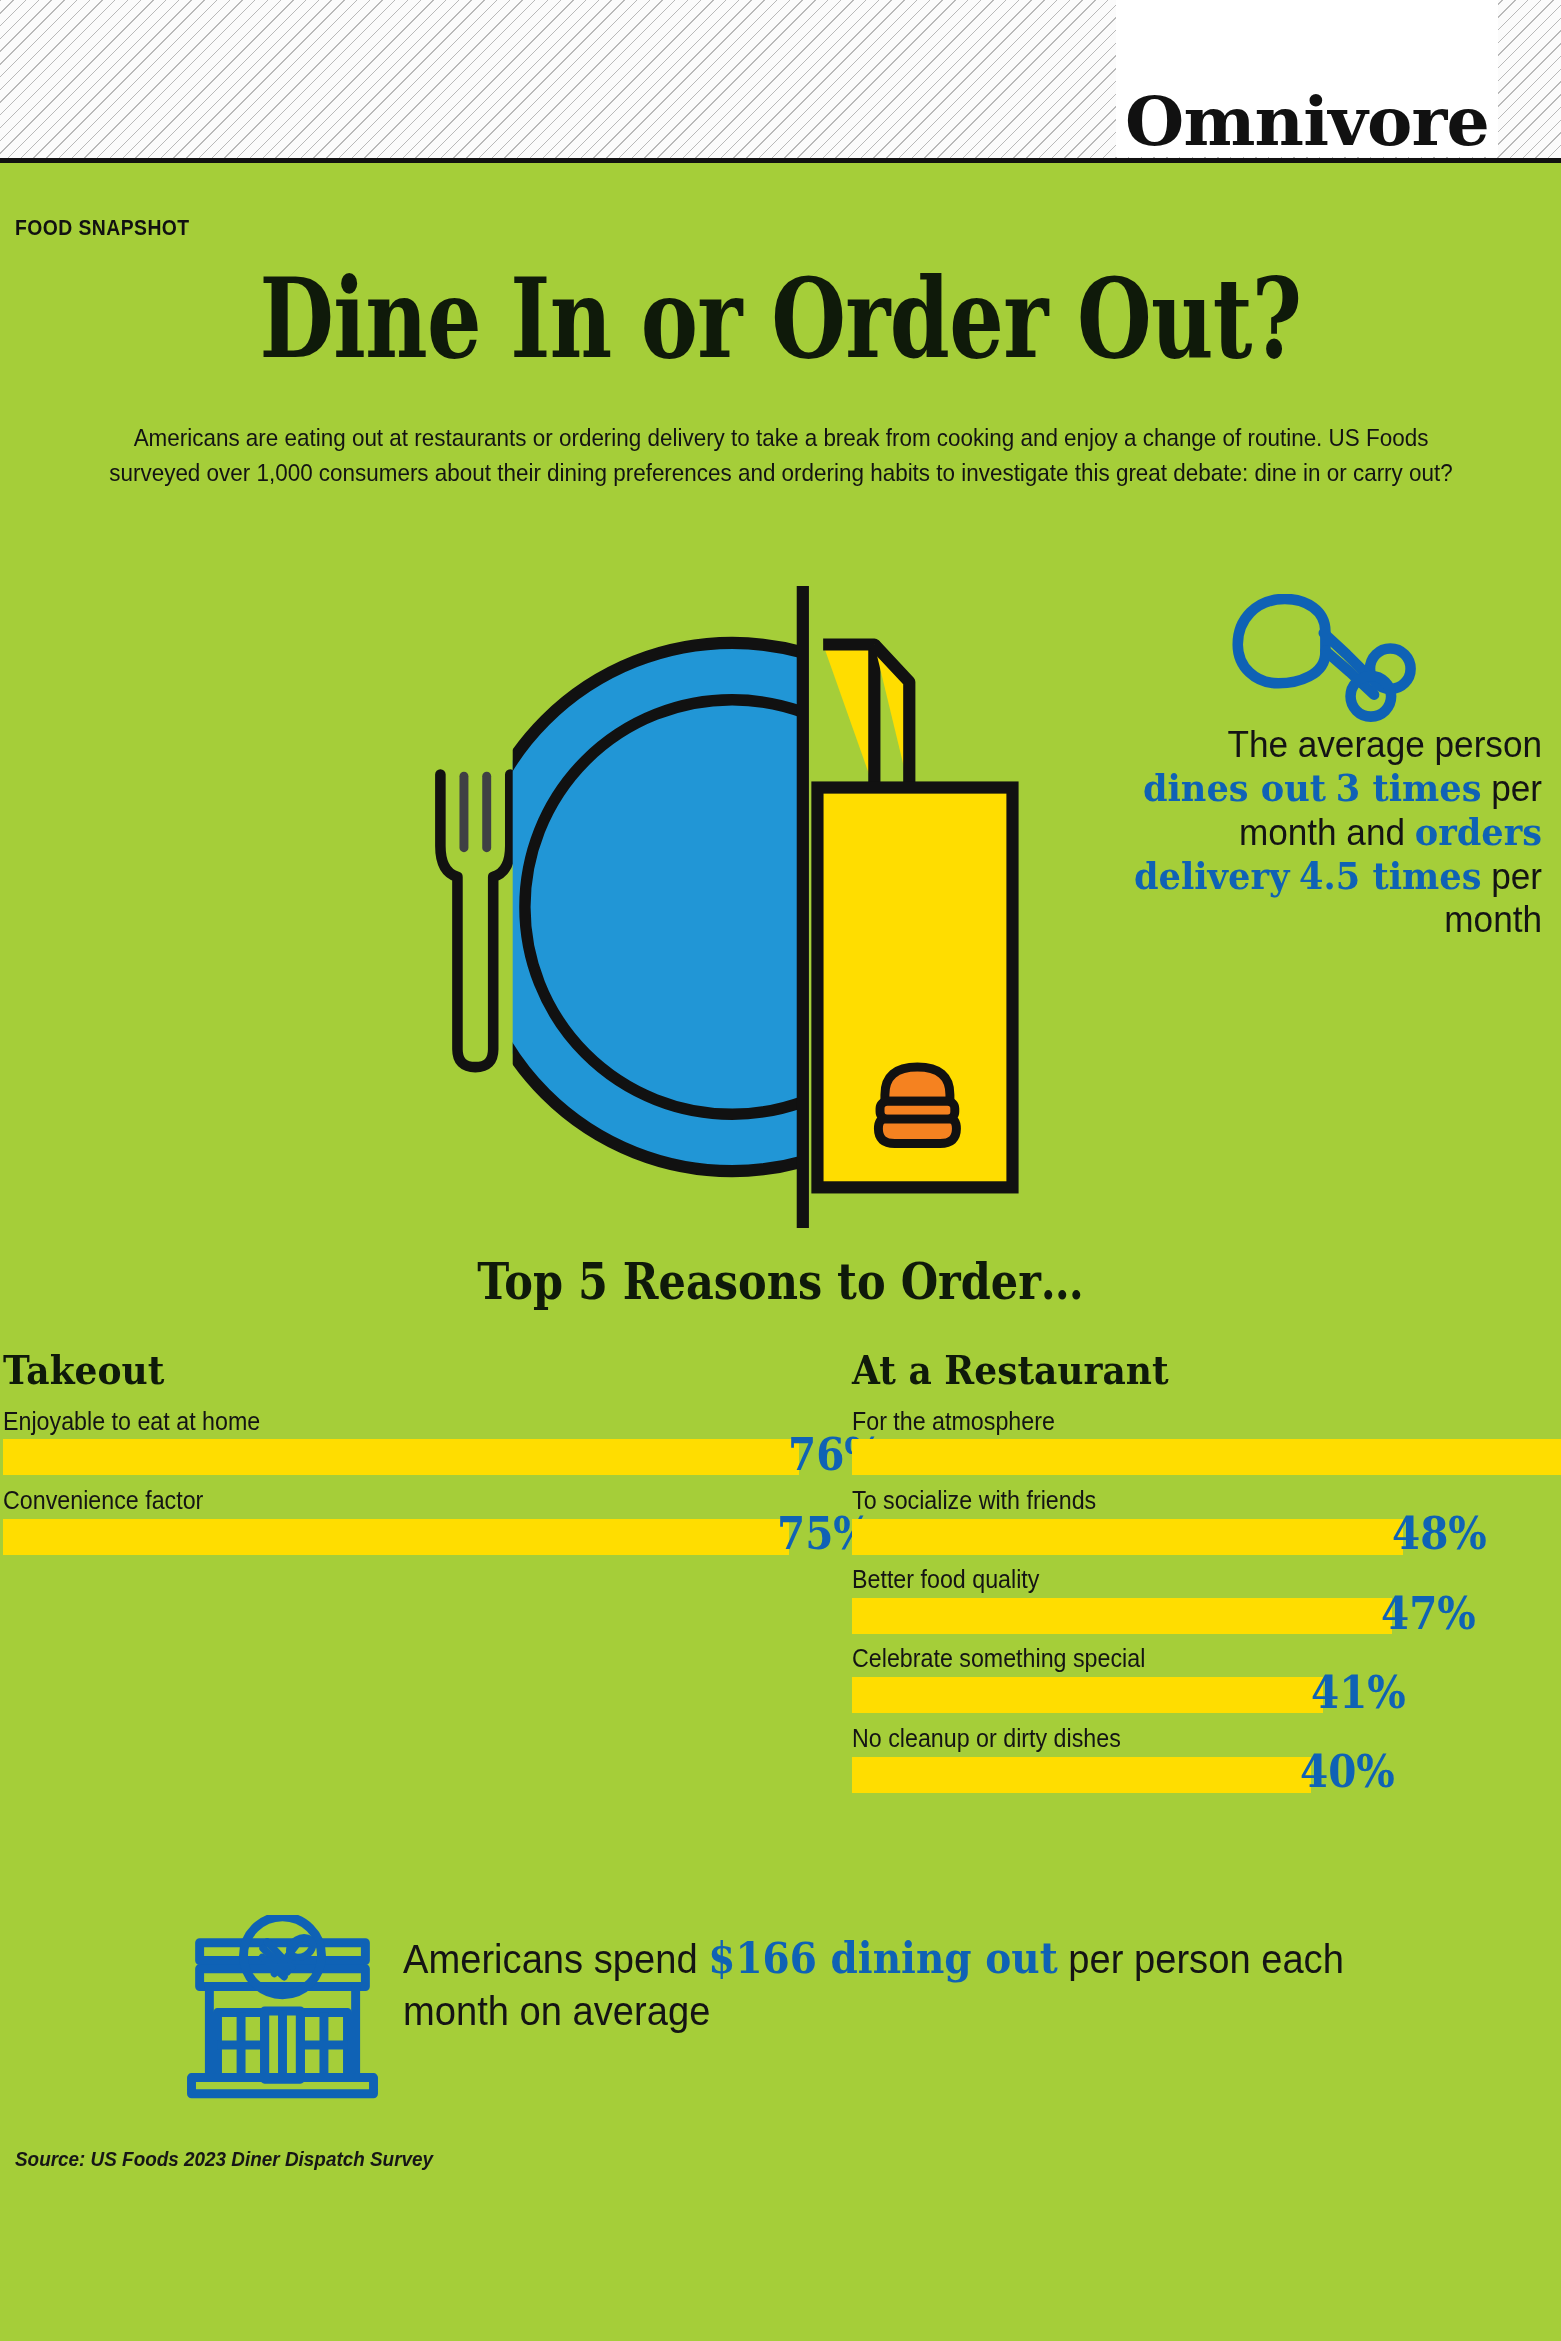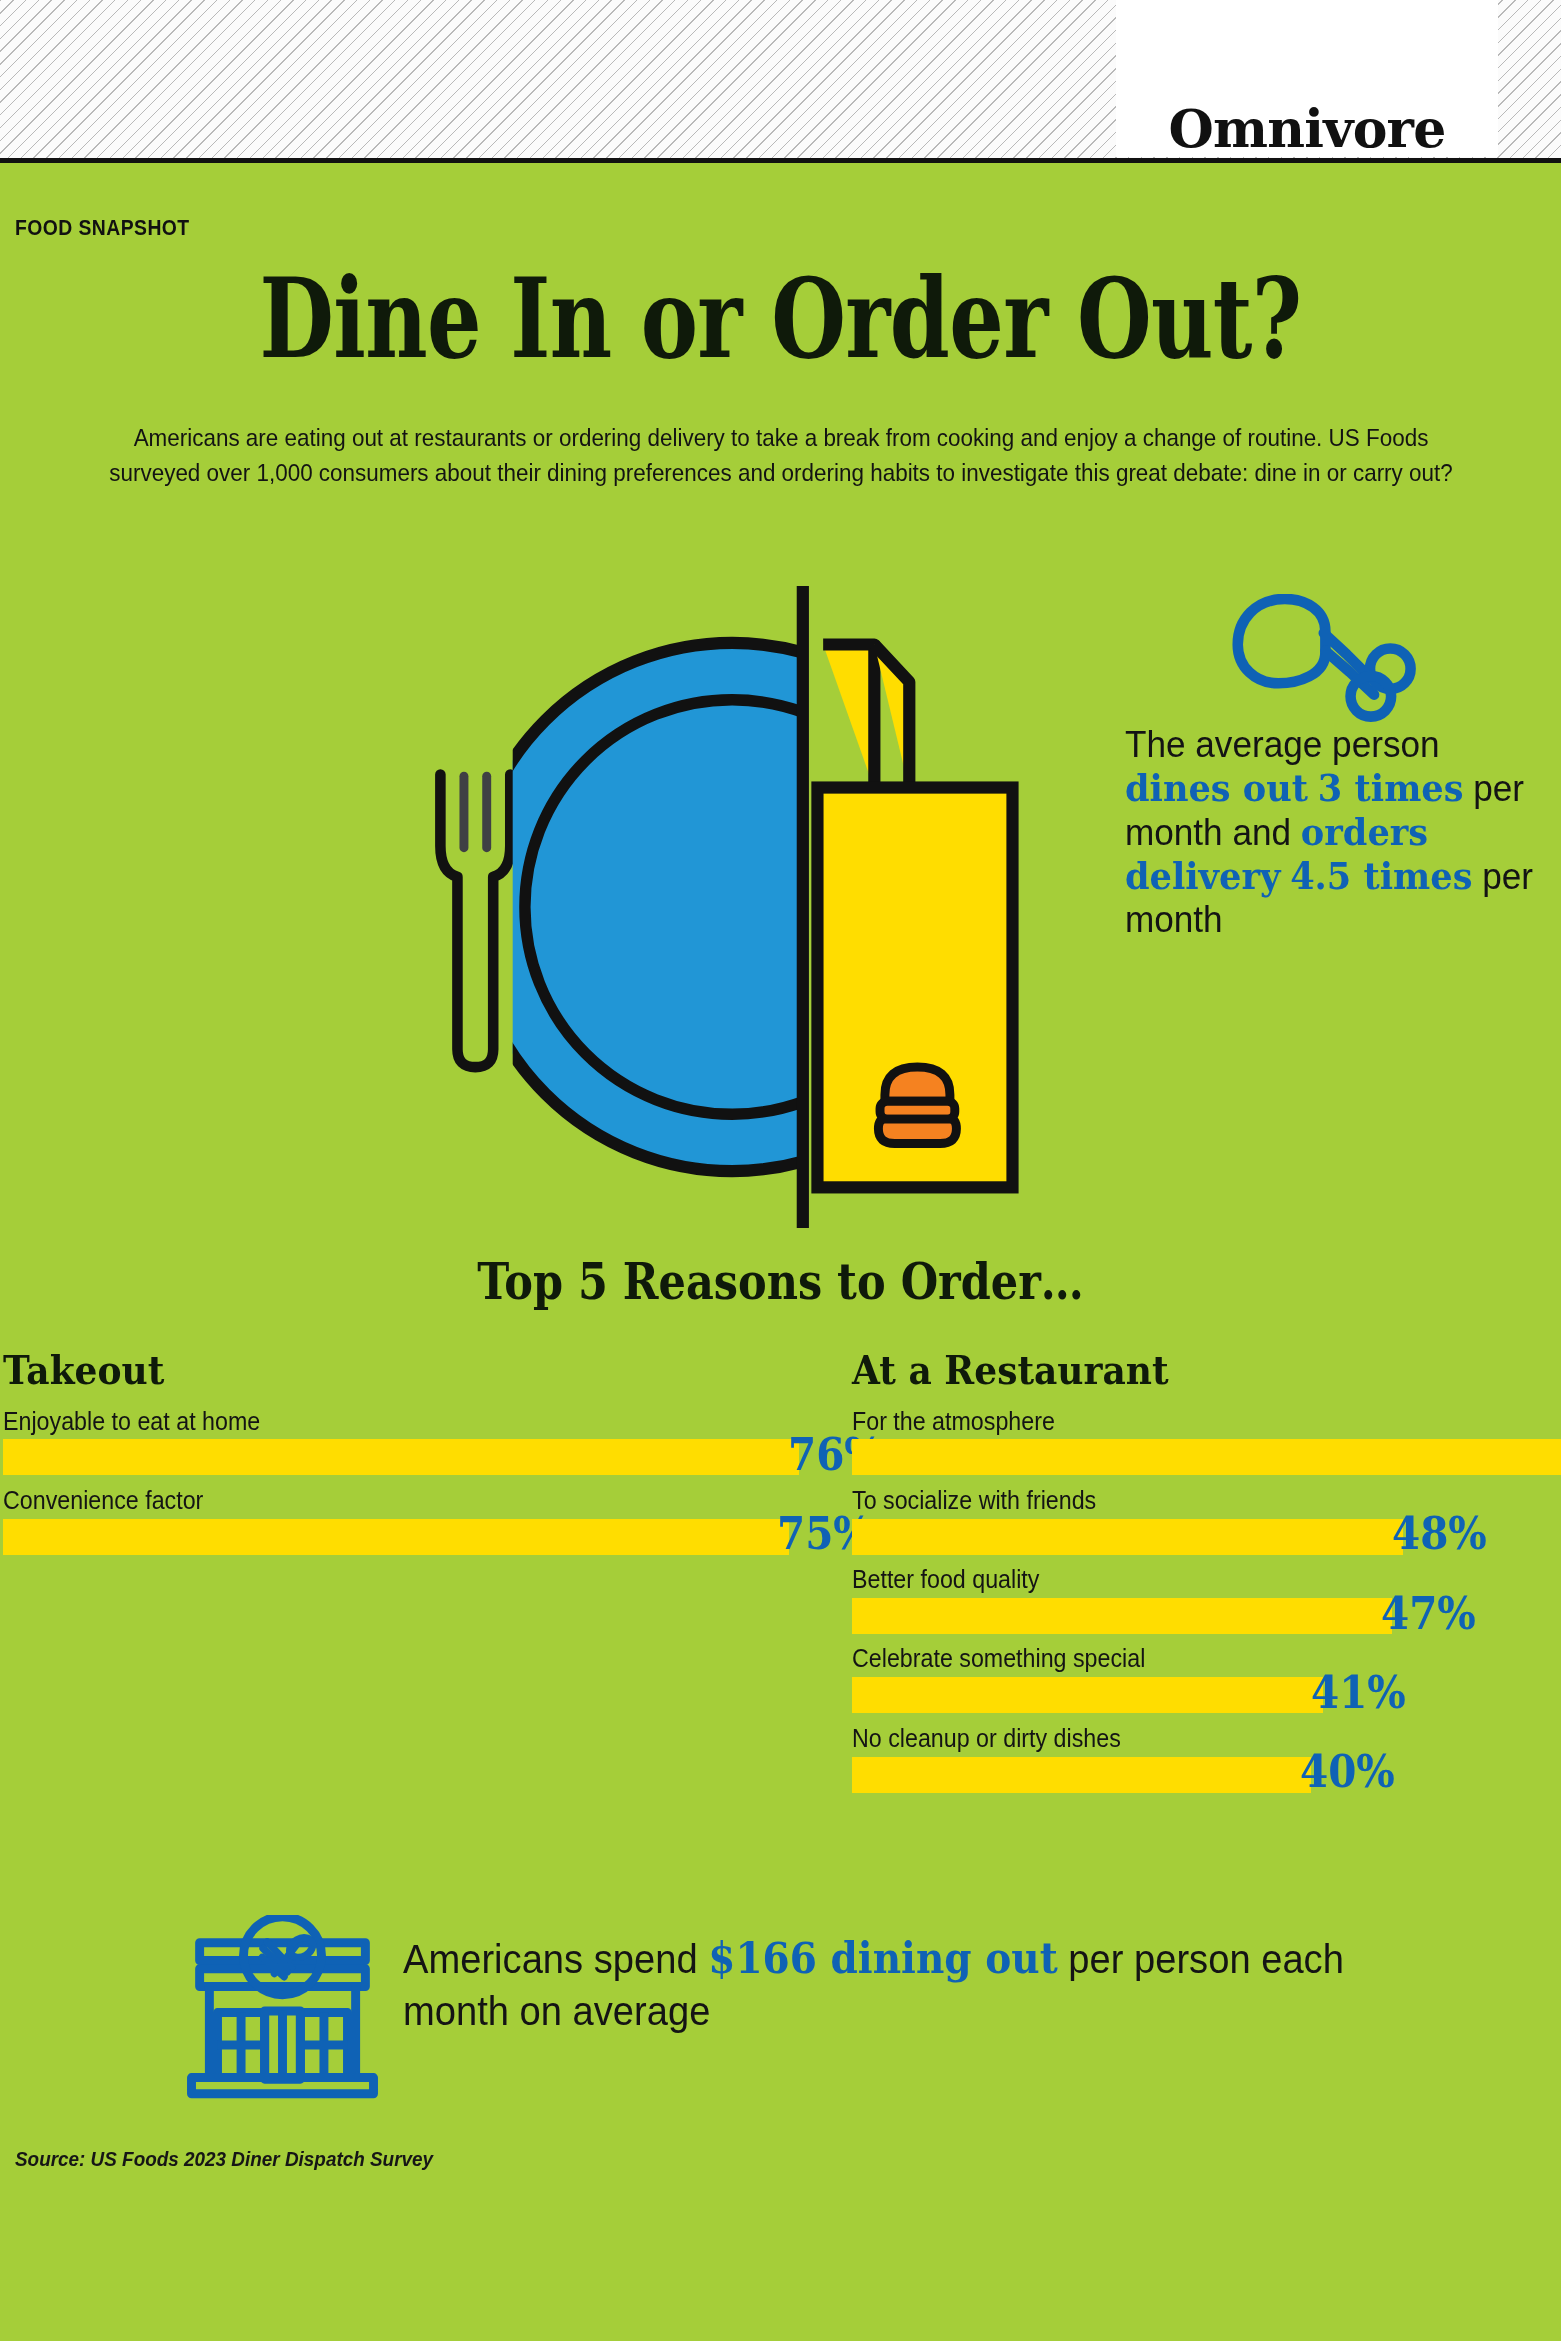--- a/index.html
+++ b/index.html
@@ -21,21 +21,21 @@
   }
   .masthead-white {
     position:absolute; left:1116px; top:0; width:382px; height:157px;
     background:#ffffff;
   }
   .brand {
     position:absolute; left:1116px; top:0; width:382px; height:157px;
     display:flex; align-items:flex-end; justify-content:center;
     font-family:"DejaVu Serif", serif;
     font-weight:700;
-    font-size:52px;
+    font-size:68px;
     letter-spacing:-0.8px;
     color:#111;
     line-height:0.95;
     padding-bottom:3.3px;
   }
 
   
   .eyebrow {
     position:absolute; left:14.6px; top:215px;
     font-size:22px; font-weight:bold; letter-spacing:0.5px;
@@ -64,21 +64,21 @@
 
   
   .hero { position:absolute; left:0; top:594px; width:1561px; height:626px; }
 
   .stat-left {
     position:absolute; left:0px; top:0px; width:342px;
     text-align:center;
   }
   .stat-right {
     position:absolute; left:1114px; top:0px; width:439px;
-    text-align:left;
+    text-align:right;
   }
   .icon-box { display:flex; justify-content:center; align-items:flex-end; }
   .stat-text {
     font-size:37px; line-height:1.16; color:#141414;
     transform:scaleX(0.95); transform-origin:center top;
   }
   .big-num {
     font-family:"DejaVu Serif", serif;
     font-weight:700;
     font-size:50px;

